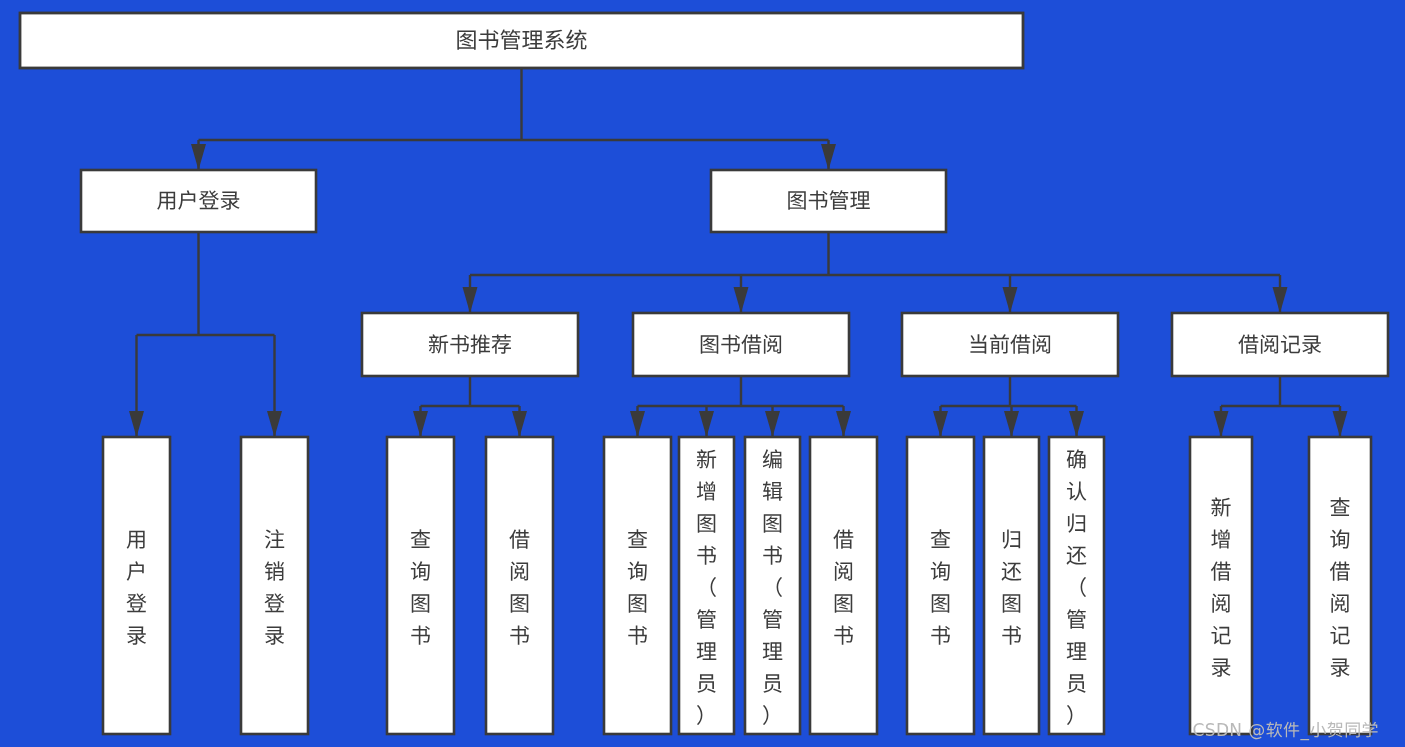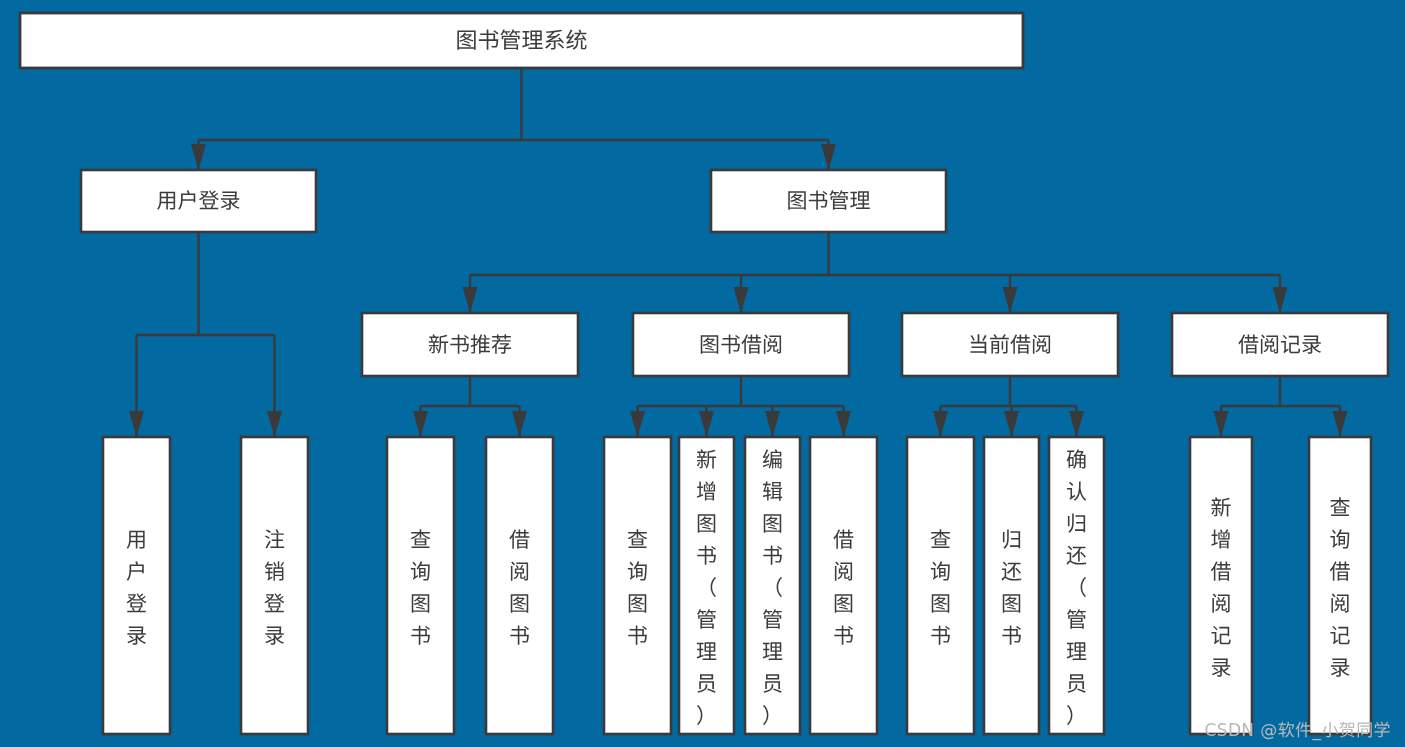--- a/index.html
+++ b/index.html
@@ -11,21 +11,21 @@
   body {
     width: 1405px;
     height: 747px;
     overflow: hidden;
     font-family: "DejaVu Sans", "Liberation Sans", sans-serif;
   }
   #diagram-root {
     position: relative;
     width: 1405px;
     height: 747px;
-    background: #0369a1;
+    background: #1d4ed8;
   }
   svg.diagram-canvas {
     position: absolute;
     top: 0;
     left: 0;
     width: 1405px;
     height: 747px;
     display: block;
   }
   .node-box {
@@ -57,21 +57,21 @@
     font-size: 22px;
   }
   .leaf-label {
     fill: #3c3c3c;
     font-family: "DejaVu Sans", "Liberation Sans", sans-serif;
     font-size: 21px;
     text-anchor: middle;
   }
   .watermark {
     position: absolute;
-    right: 14px;
+    right: 26px;
     bottom: 6px;
     font-family: "DejaVu Sans", "Liberation Sans", sans-serif;
     font-size: 17px;
     color: #b9b9b9;
     white-space: nowrap;
     letter-spacing: 0.4px;
     pointer-events: none;
   }
 </style>
 </head>

